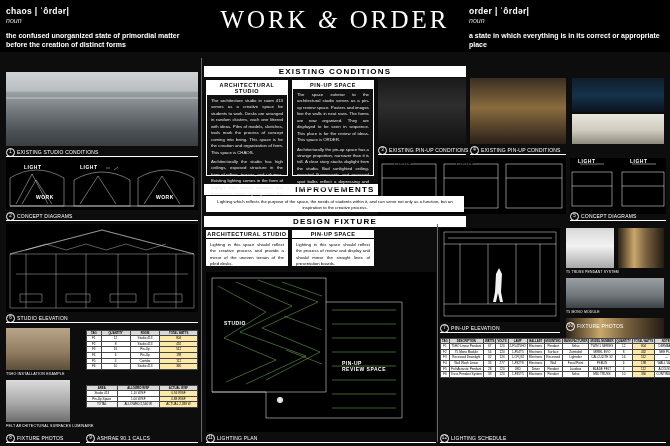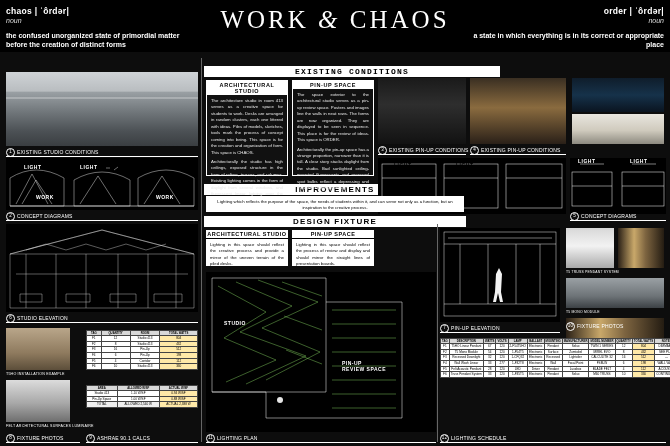--- a/index.html
+++ b/index.html
@@ -5,21 +5,21 @@
   html,body{margin:0;padding:0;background:#000;}
   body{width:670px;height:446px;overflow:hidden;font-family:"Liberation Sans",sans-serif;color:#fff;}
   .board{position:relative;width:670px;height:446px;background:#0d0d0d;}
 
   
   .hdr{position:absolute;left:0;top:0;width:670px;height:52px;background:#000;}
   .hdr-title{position:absolute;left:0;top:6px;width:670px;text-align:center;
     font-family:"Liberation Serif",serif;font-size:25px;letter-spacing:3px;color:#fff;}
   .hdr-title .amp{font-style:italic;font-family:"Liberation Serif",serif;}
   .hdr-left{position:absolute;left:6px;top:6px;width:195px;color:#fff;}
-  .hdr-right{position:absolute;right:6px;top:6px;width:195px;text-align:right;color:#fff;}
+  .hdr-right{position:absolute;right:6px;top:6px;width:195px;color:#fff;}
   .word{font-size:8.5px;font-weight:bold;letter-spacing:.3px;}
   .pos{font-size:7px;font-style:italic;color:#ddd;margin-top:1px;}
   .def{font-size:7px;font-weight:bold;line-height:1.35;margin-top:7px;}
 
   
   .banner{position:absolute;background:#ffffff;color:#000;text-align:center;
     font-size:8px;font-weight:bold;letter-spacing:1.2px;line-height:11px;height:11px;}
   .imgph{position:absolute;box-sizing:border-box;background:#2b2b2b;overflow:hidden;}
   .cap{position:absolute;font-size:5px;color:#fff;letter-spacing:.2px;white-space:nowrap;}
   .cap .num{display:inline-block;width:7px;height:7px;border:1px solid #fff;border-radius:50%;
@@ -65,35 +65,35 @@
 </style>
 </head>
 <body>
 
 <div class="board">
 
   <div class="hdr">
     <div class="hdr-title">
       <span>WORK</span>
       <span class="amp">&amp;</span>
-      <span>CHAOS</span>
+      <span>ORDER</span>
     </div>
     <div class="hdr-left">
       <div class="word">chaos | ˈôrdər|</div>
       <div class="pos">noun</div>
       <div class="def">the confused unorganized state of primordial matter before the creation of distinct forms</div>
     </div>
     <div class="hdr-right">
       <div class="word">order | ˈôrdər|</div>
       <div class="pos">noun</div>
       <div class="def">a state in which everything is in its correct or appropriate place</div>
     </div>
   </div>
 
-  <div class="banner" style="left:204px;top:66px;width:296px;font-family:Liberation Mono, monospace;">EXISTING CONDITIONS</div>
+  <div class="banner" style="left:204px;top:66px;width:262px;">EXISTING CONDITIONS</div>
   <div class="banner" style="left:204px;top:184px;width:262px;">IMPROVEMENTS</div>
   <div class="banner" style="left:204px;top:216px;width:262px;">DESIGN FIXTURE</div>
 
   <div class="imgph ph-studio" style="left:6px;top:72px;width:192px;height:74px;"></div>
   <div class="cap" style="left:6px;top:148px;">
     <span class="num">1</span><span>EXISTING STUDIO CONDITIONS</span>
   </div>
   <div class="capline" style="left:6px;top:156px;width:192px;"></div>
 
   <div class="diagwrap" style="left:6px;top:158px;width:192px;height:52px;">

